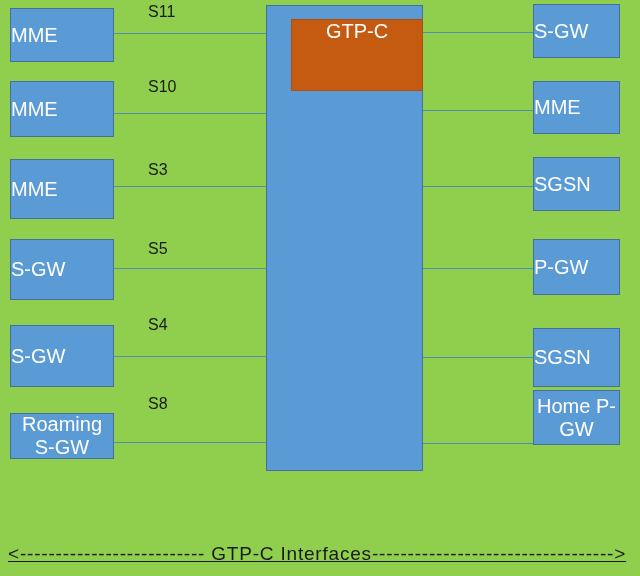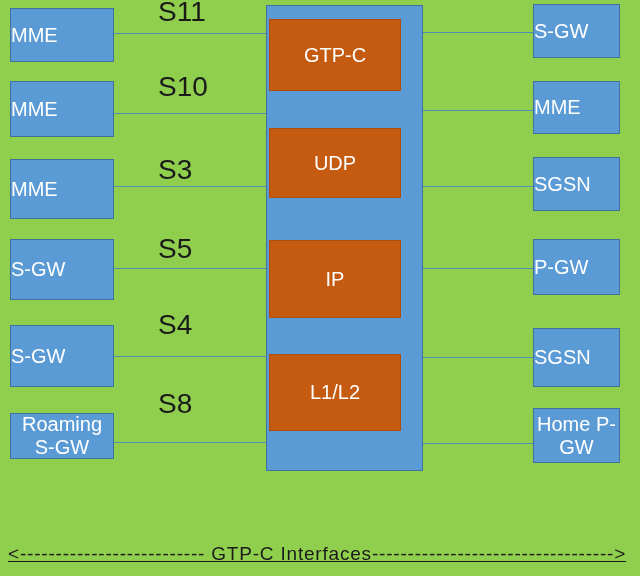--- a/index.html
+++ b/index.html
@@ -13,37 +13,37 @@
     background:var(--node_fill);border:1px solid var(--node_border);
     color:var(--node_text);font-size:20px;line-height:1.15;
     display:flex;align-items:center;justify-content:flex-start;
     text-align:center;
   }
   .lcol{left:10px;width:104px}
   .rcol{left:533px;width:87px}
   .l0{top:8px;height:54px}.l1{top:81px;height:56px}.l2{top:159px;height:60px}
   .l3{top:239px;height:61px}.l4{top:325px;height:62px}.l5{top:413px;height:46px}
   .r0{top:4px;height:54px}.r1{top:81px;height:53px}.r2{top:157px;height:54px}
-  .r3{top:239px;height:56px}.r4{top:328px;height:59px}.r5{top:408px;height:55px}
+  .r3{top:239px;height:56px}.r4{top:328px;height:59px}.r5{top:390px;height:55px}
   .stack{
     position:absolute;left:266px;top:5px;width:157px;height:466px;
     box-sizing:border-box;background:var(--node_fill);
     border:1px solid var(--node_border);
   }
   .layer{
-    position:absolute;left:2px;width:132px;box-sizing:border-box;
+    position:absolute;left:24px;width:132px;box-sizing:border-box;
     background:var(--layer_fill);border:1px solid var(--layer_border);
     color:var(--node_text);font-size:20px;
-    display:flex;align-items:center;justify-content:center;
+    display:flex;justify-content:center;
   }
   .y0{top:13px;height:72px}.y1{top:122px;height:70px}
   .y2{top:234px;height:78px}.y3{top:348px;height:77px}
   .iface{
-    position:absolute;left:158px;width:72px;
-    color:var(--label_text);font-size:28px;line-height:22px;
+    position:absolute;left:148px;width:72px;
+    color:var(--label_text);font-size:16px;line-height:22px;
   }
   .i0{top:1px}.i1{top:76px}.i2{top:159px}.i3{top:238px}.i4{top:314px}.i5{top:393px}
   .line{position:absolute;height:1px;background:var(--connector)}
   .lleft{left:114px;width:152px}
   .lright{left:423px;width:110px}
   .ly0{top:33px}.ly1{top:113px}.ly2{top:186px}.ly3{top:268px}.ly4{top:356px}.ly5{top:442px}
   .ry0{top:32px}.ry1{top:110px}.ry2{top:186px}.ry3{top:268px}.ry4{top:357px}.ry5{top:443px}
   .footer{
     position:absolute;left:8px;top:543px;width:630px;
     color:var(--label_text);font-size:19px;letter-spacing:0.8px;
@@ -89,29 +89,20 @@
     <span>SGSN</span>
   </div>
 <div class="node rcol r5">
     <span>Home P-GW</span>
   </div>
 
 <div class="stack">
   <div class="layer y0">
       <span>GTP-C</span>
     </div>
-  <div class="layer y1">
-      <span>UDP</span>
-    </div>
-  <div class="layer y2">
-      <span>IP</span>
-    </div>
-  <div class="layer y3">
-      <span>L1/L2</span>
-    </div>
 </div>
 
 <div class="iface i0">S11</div>
 <div class="iface i1">S10</div>
 <div class="iface i2">S3</div>
 <div class="iface i3">S5</div>
 <div class="iface i4">S4</div>
 <div class="iface i5">S8</div>
 
 <div class="line lleft ly0"></div>

